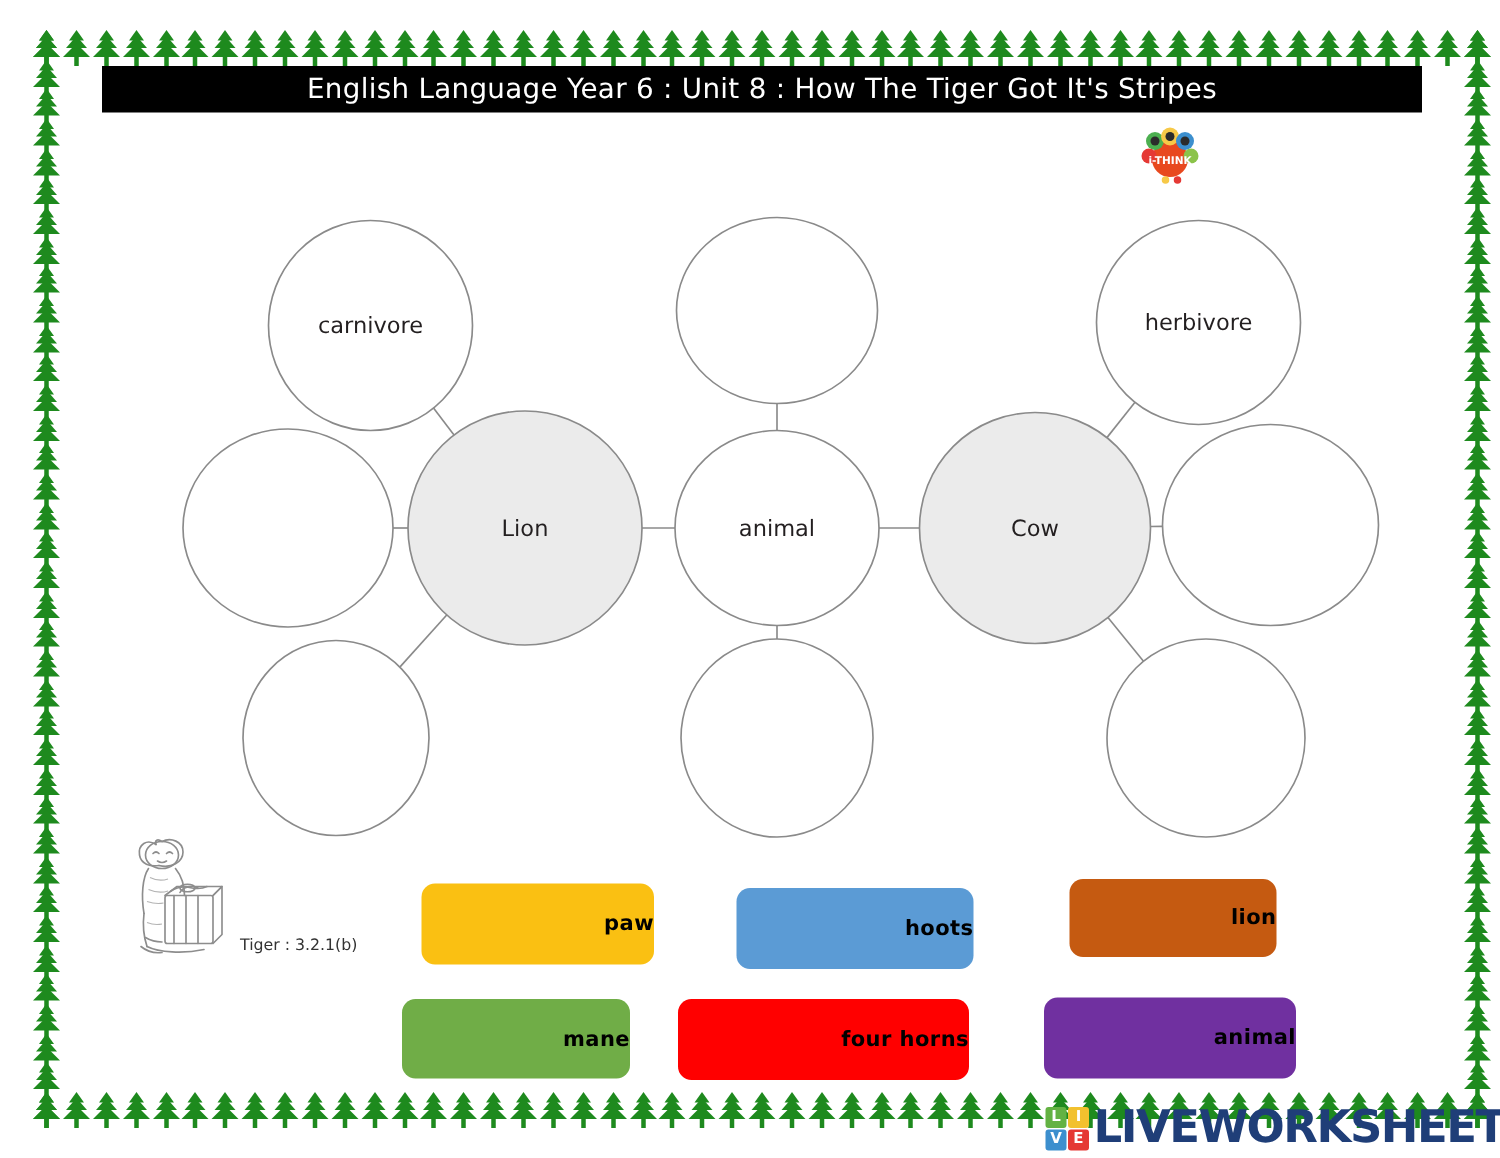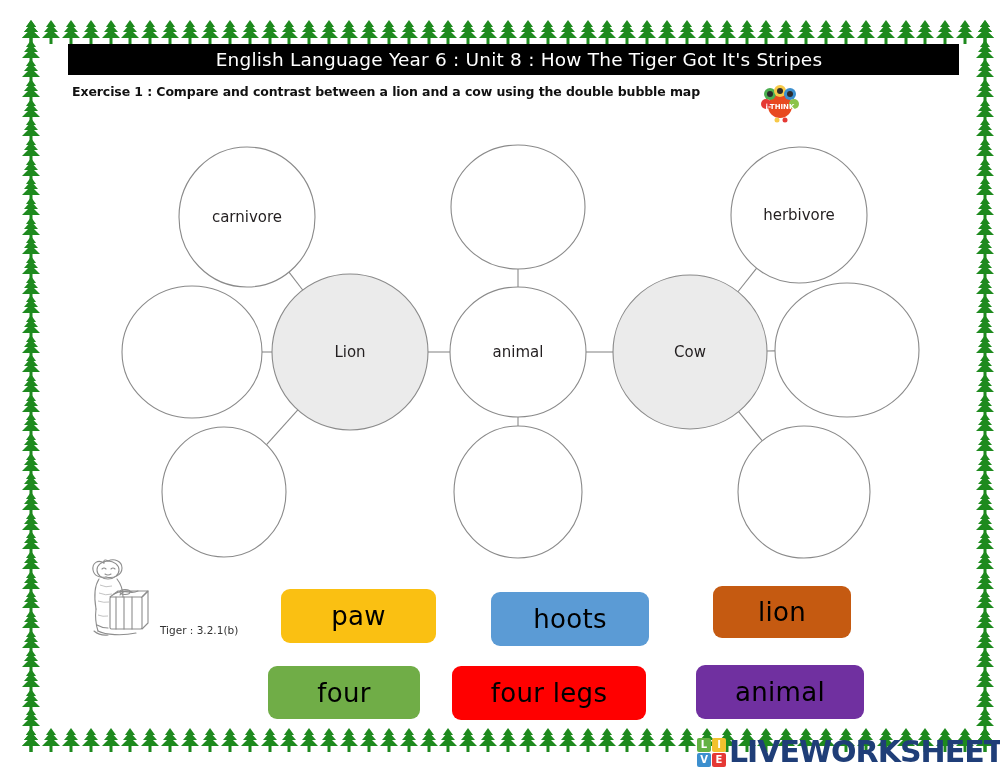--- a/index.html
+++ b/index.html
@@ -50,21 +50,20 @@
     height: 31px;
     background: #000000;
     color: #ffffff;
     display: flex;
     align-items: center;
     justify-content: center;
     font-size: 18.5px;
     letter-spacing: 0.2px;
     font-family: "DejaVu Sans", sans-serif;
     font-weight: 400;
-    padding-left: 11px;
   }
 
   
   #instruction {
     position: absolute;
     left: 72px;
     top: 84px;
     font-size: 12.5px;
     font-weight: bold;
     color: #111111;
@@ -107,25 +106,25 @@
     stroke-width: 1.1;
     fill: none;
   }
 
   
   .word-card {
     position: absolute;
     border-radius: 9px;
     display: flex;
     align-items: center;
-    justify-content: center;
+    justify-content: flex-end;
     color: #000000;
     font-family: "DejaVu Sans", sans-serif;
-    font-weight: normal;
-    font-size: 26px;
+    font-weight: bold;
+    font-size: 14px;
     letter-spacing: 0.3px;
     box-sizing: border-box;
     cursor: pointer;
   }
 
   
   #sketch-figure {
     position: absolute;
     left: 84px;
     top: 557px;
@@ -1907,21 +1906,20 @@
             <rect x="11.5" y="18" width="3" height="7"></rect>
           </g>
         </svg>
       </div>
     </div>
 
   <div id="title-bar">
     <span>English Language Year 6 : Unit 8 : How The Tiger Got It's Stripes</span>
   </div>
 
-  <div id="instruction">Exercise 1 : Compare and contrast between a lion and a cow using the double bubble map</div>
 
   <div id="corner-logo">
     <svg viewBox="0 0 46 42" width="46" height="42" aria-hidden="true">
       <circle cx="23" cy="24" r="12" fill="#E8491F"></circle>
       <circle cx="13" cy="12" r="6" fill="#4CAF50"></circle>
       <circle cx="23" cy="9" r="6" fill="#F7C948"></circle>
       <circle cx="33" cy="12" r="6" fill="#3C8FCE"></circle>
       <circle cx="9" cy="22" r="5" fill="#E53935"></circle>
       <circle cx="37" cy="22" r="5" fill="#8BC34A"></circle>
       <circle cx="13" cy="12" r="3" fill="#2b2b2b"></circle>
@@ -1992,24 +1990,24 @@
       <div class="word-card" style="left: 281px; top: 589px; width: 155px; height: 54px; background: rgb(250, 192, 18);">
         <span>paw</span>
       </div>
       <div class="word-card" style="left: 491px; top: 592px; width: 158px; height: 54px; background: rgb(91, 155, 213);">
         <span>hoots</span>
       </div>
       <div class="word-card" style="left: 713px; top: 586px; width: 138px; height: 52px; background: rgb(197, 90, 17);">
         <span>lion</span>
       </div>
       <div class="word-card" style="left: 268px; top: 666px; width: 152px; height: 53px; background: rgb(112, 173, 71);">
-        <span>four</span>
+        <span>mane</span>
       </div>
       <div class="word-card" style="left: 452px; top: 666px; width: 194px; height: 54px; background: rgb(255, 0, 0);">
-        <span>four legs</span>
+        <span>four horns</span>
       </div>
       <div class="word-card" style="left: 696px; top: 665px; width: 168px; height: 54px; background: rgb(112, 48, 160);">
         <span>animal</span>
       </div>
     </div>
 
   <div id="sketch-figure">
     <svg viewBox="0 0 72 86" width="72" height="86" aria-hidden="true">
       <g fill="none" stroke="#8d8d8d" stroke-width="1.1" stroke-linecap="round" stroke-linejoin="round">
         <path d="M20 6 C14 2, 8 6, 9 13 C10 19, 16 21, 22 20"></path>

